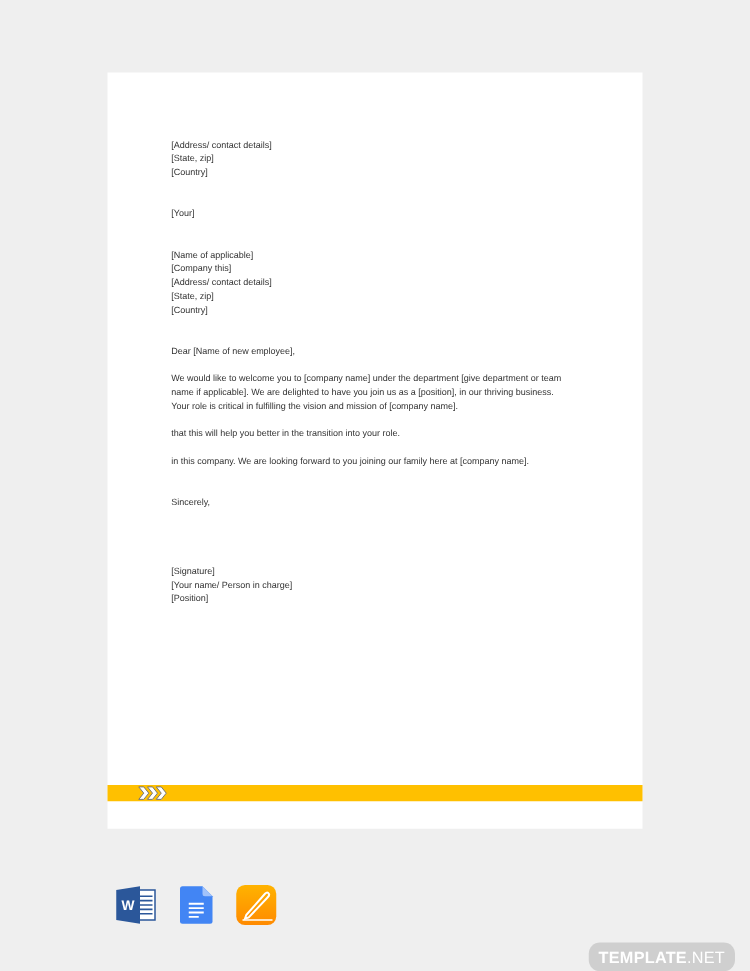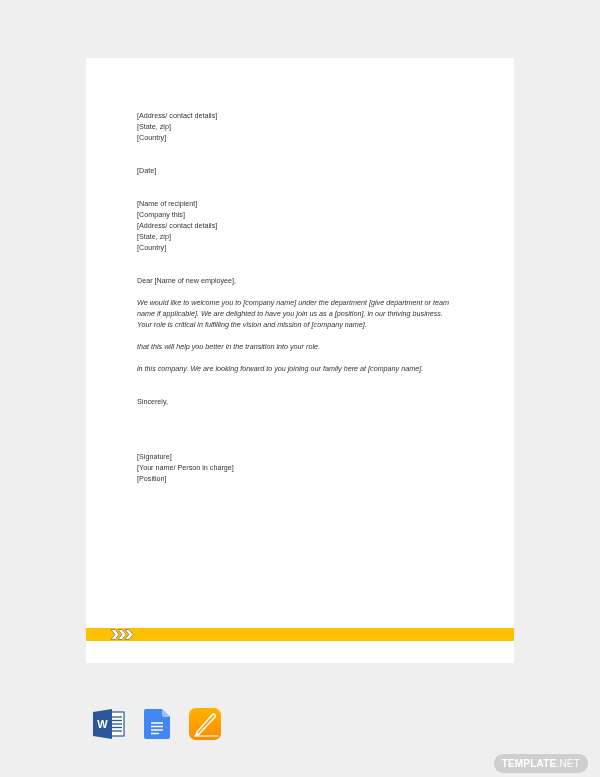--- a/index.html
+++ b/index.html
@@ -22,21 +22,21 @@
       width: 340px;
       font-size: 7.2px;
       line-height: 11px;
       color: #333333;
     }
     .block { margin: 0; }
     .gap-s { height: 22px; }
     .gap-m { height: 11px; }
     .gap-sig { height: 44px; }
     .line { white-space: nowrap; }
-    .para-line { white-space: nowrap; font-style: italic; }
+    .para-line { white-space: nowrap; }
     .bar {
       position: absolute;
       left: 0; top: 570px;
       width: 428px; height: 13px;
       background: #ffc000;
     }
     .chevrons {
       position: absolute;
       left: 24px; top: 0;
       height: 13px; width: 28px;
@@ -48,43 +48,43 @@
     }
     .fmt {
       width: 34px; height: 34px;
       display: block;
     }
     .badge {
       position: absolute;
       right: 12px; top: 754px;
       background: #cfcfcf;
       color: #ffffff;
-      font-size: 10px;
+      font-size: 13px;
       font-weight: bold;
       padding: 4px 8px;
       border-radius: 9px;
       letter-spacing: 0.2px;
     }
     .badge .light { font-weight: normal; }
   </style>
 </head>
 <body>
 
 <div class="page">
   <div class="letter">
     <div class="block">
       <div class="line">[Address/ contact details]</div>
       <div class="line">[State, zip]</div>
       <div class="line">[Country]</div>
     </div>
     <div class="gap-s"></div>
-    <div class="line">[Date]</div>
+    <div class="line">[Your]</div>
     <div class="gap-s"></div>
     <div class="block">
-      <div class="line">[Name of recipient]</div>
+      <div class="line">[Name of applicable]</div>
       <div class="line">[Company this]</div>
       <div class="line">[Address/ contact details]</div>
       <div class="line">[State, zip]</div>
       <div class="line">[Country]</div>
     </div>
     <div class="gap-s"></div>
     <div class="line">Dear [Name of new employee],</div>
     <div class="gap-m"></div>
     <div class="block">
       <div class="para-line">We would like to welcome you to [company name] under the department [give department or team</div>

